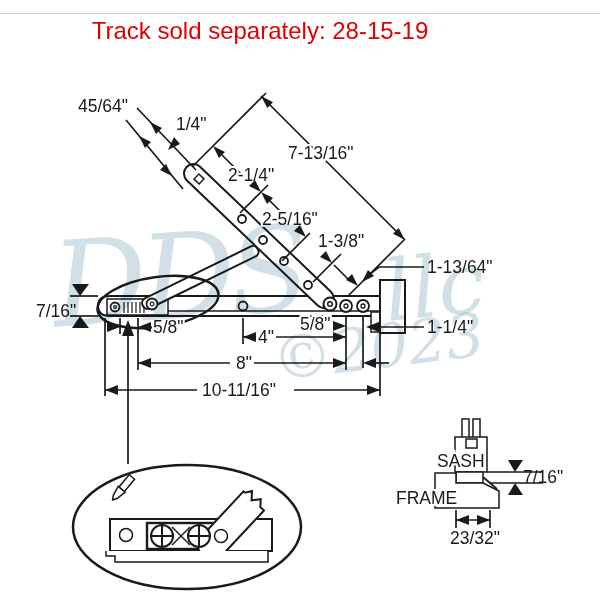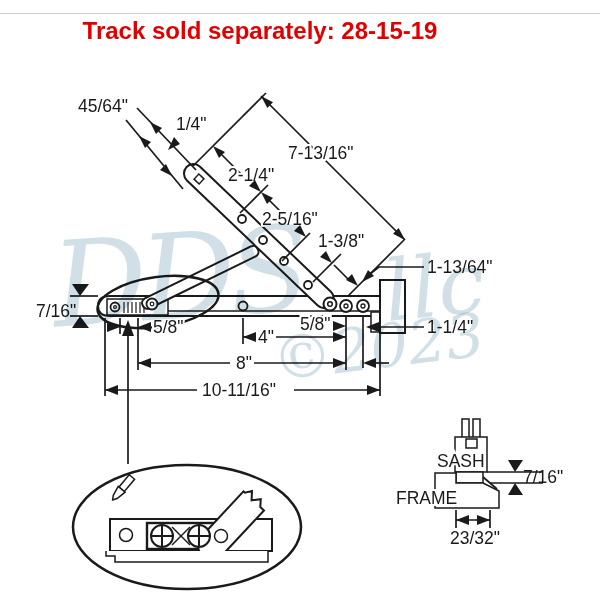--- a/index.html
+++ b/index.html
@@ -1,20 +1,20 @@
 <!DOCTYPE html>
 <html><head>
 <meta charset="utf-8">
 <style>
   html,body{margin:0;padding:0;}
   body{width:600px;height:600px;background:#ffffff;position:relative;overflow:hidden;
        font-family:"Liberation Sans",sans-serif;}
   .topline{position:absolute;left:0;top:13px;width:600px;height:1px;background:#cfcfcf;}
   .title{position:absolute;left:0;top:17px;width:520px;text-align:center;
-         font-weight:bold;font-size:24px;letter-spacing:0px;}
+         font-weight:normal;font-size:24px;letter-spacing:0px;}
   .wm{position:absolute;font-family:"DejaVu Serif",serif;font-style:italic;
       mix-blend-mode:multiply;opacity:.55;pointer-events:none;white-space:nowrap;}
   .wm-dds{left:52px;top:208px;font-size:118px;letter-spacing:-6px;transform:rotate(-4deg);}
   .wm-llc{left:384px;top:238px;font-size:84px;transform:rotate(-6deg);}
   .wm-year{left:272px;top:312px;font-size:60px;transform:rotate(-7deg);}
   svg{position:absolute;left:0;top:0;}
   svg text{font-family:"Liberation Sans",sans-serif;font-size:17.5px;fill:#1a1a1a;}
   svg text.halo{paint-order:stroke;stroke:#ffffff;stroke-width:4px;}
   .ln{stroke:#1a1a1a;stroke-width:1.7;fill:none;}
   .part{stroke:#1a1a1a;stroke-width:2;fill:#ffffff;}

